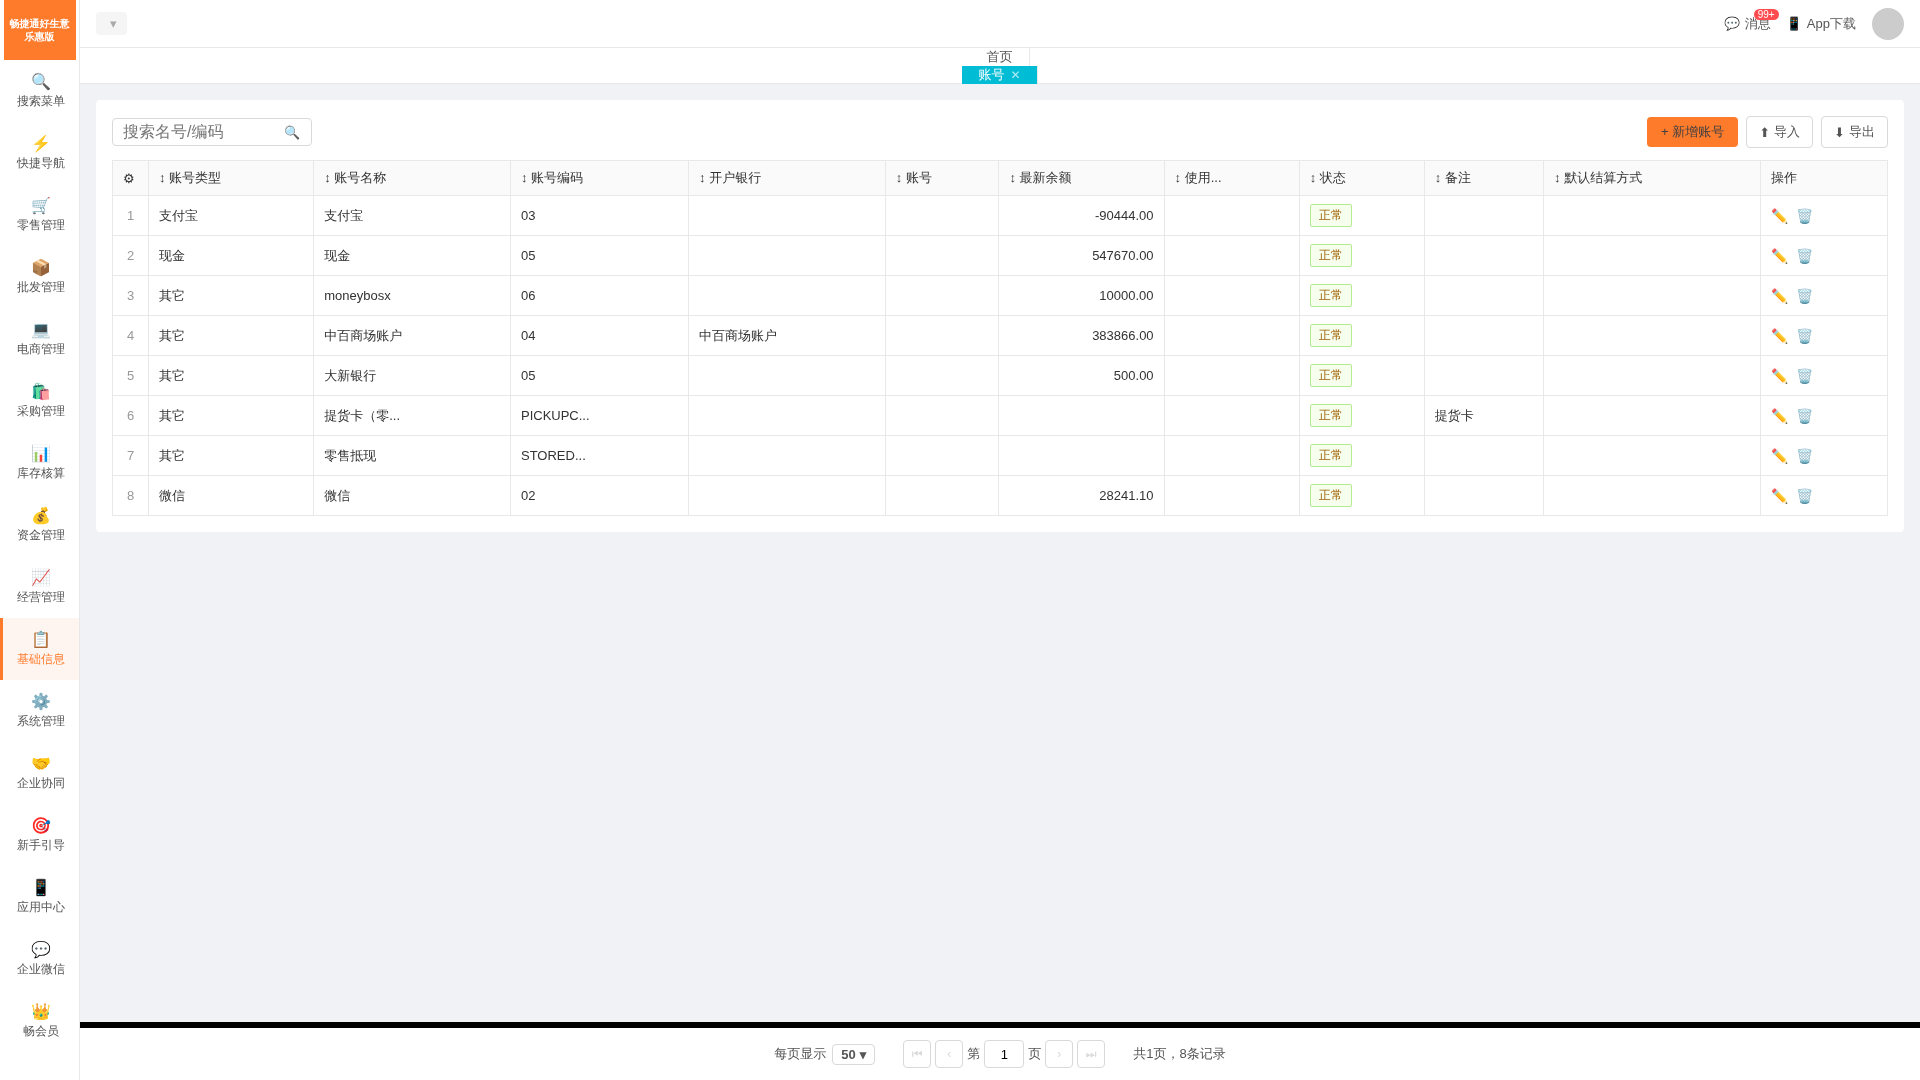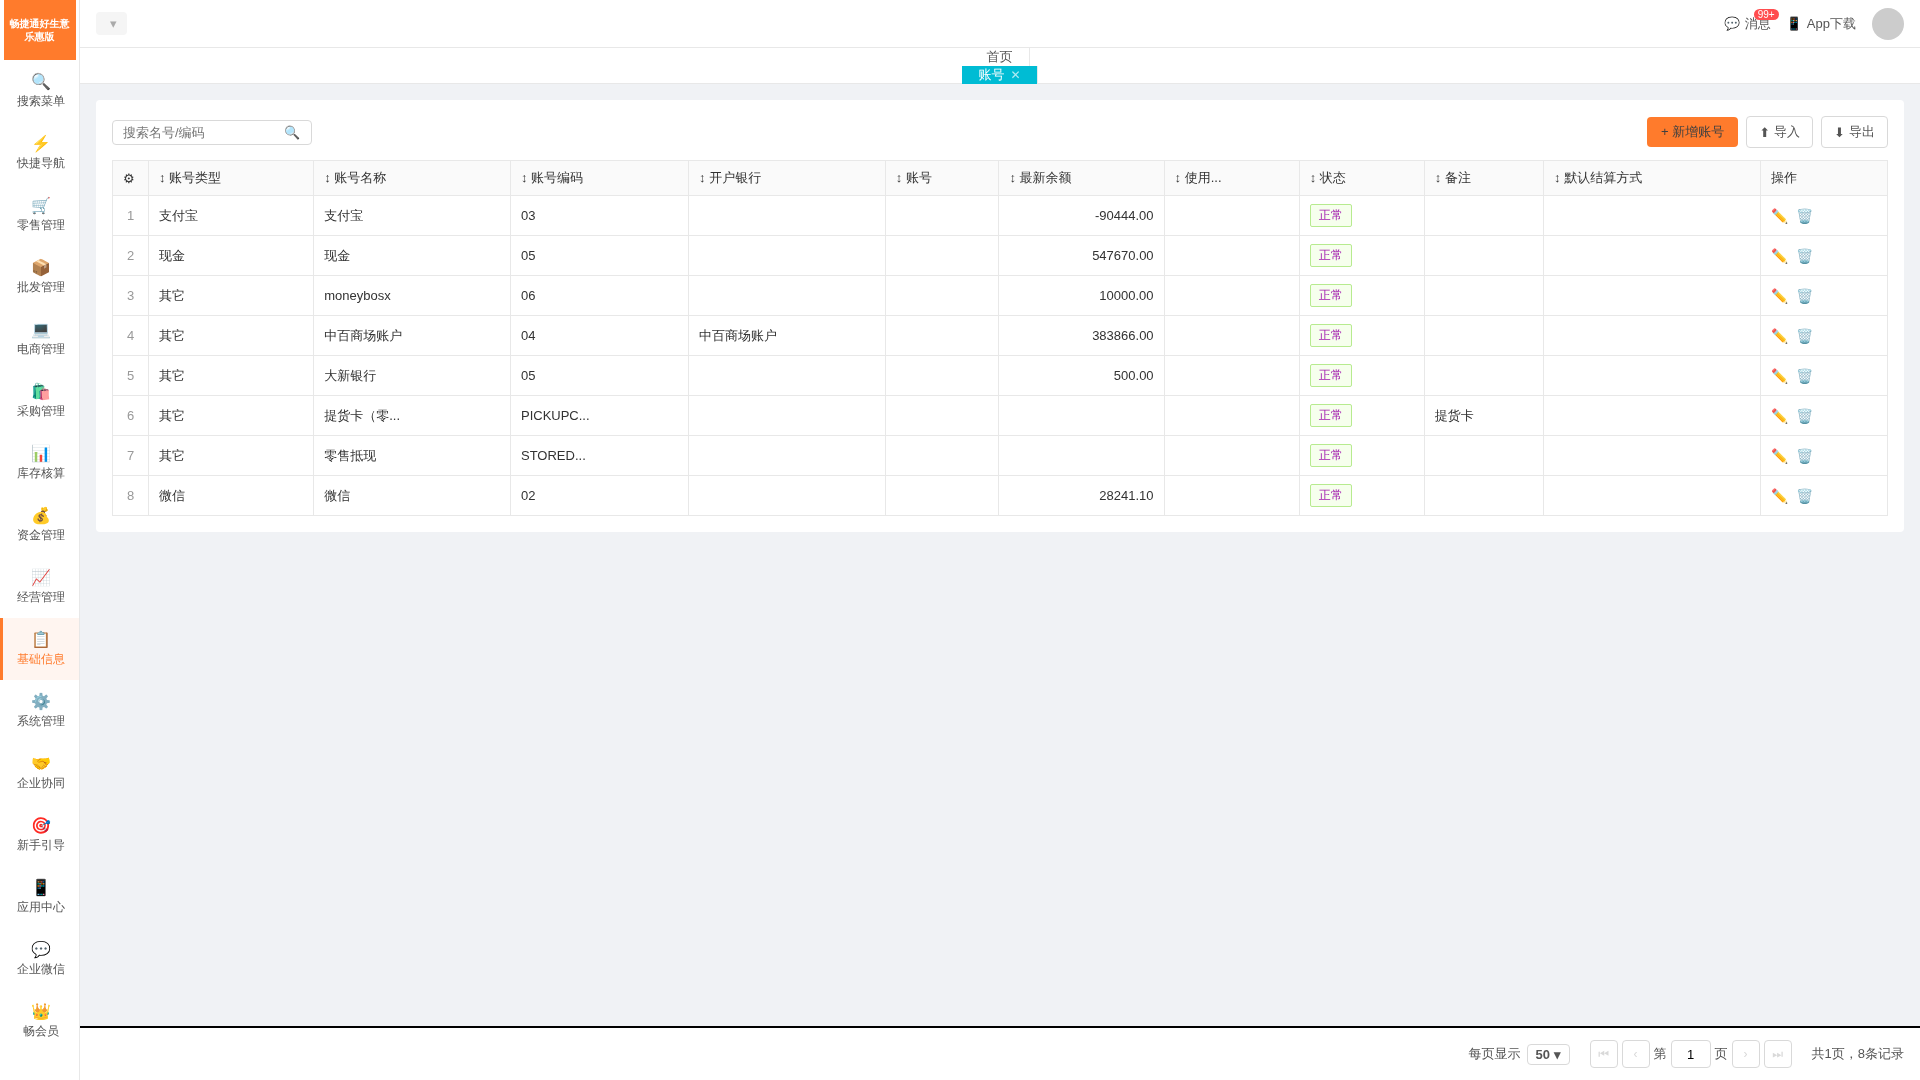--- a/index.html
+++ b/index.html
@@ -190,21 +190,21 @@
       align-items: center;
       border: 1px solid #d9d9d9;
       border-radius: 4px;
       padding: 4px 10px;
       gap: 6px;
       width: 200px;
     }
     .search-box input {
       border: none;
       outline: none;
-      font-size: 13px;
+      font-size: 16px;
       color: #1d4ed8;
       width: 100%;
     }
     .toolbar-right {
       display: flex;
       gap: 8px;
       align-items: center;
     }
     .btn-primary {
       background: #ff7b2c;
@@ -257,21 +257,21 @@
       display: inline-block;
       padding: 2px 8px;
       border-radius: 2px;
       font-size: 12px;
       background: #f5f5f5;
       color: #555;
       border: 1px solid #d9d9d9;
     }
     .status-badge.normal {
       background: #f6ffed;
-      color: #a21caf;
+      color: #a16207;
       border-color: #b7eb8f;
     }
     .action-icons {
       display: flex;
       gap: 8px;
       align-items: center;
     }
     .action-icon {
       cursor: pointer;
       color: #999;
@@ -279,27 +279,27 @@
     }
 
     
     .settings-icon-cell {
       width: 36px;
       text-align: center;
     }
 
     
     .footer {
-      border-top: 2px solid #000000;
+      border-top: 6px solid #000000;
       padding: 12px 16px;
       background: #fff;
       display: flex;
-      justify-content: flex-end;
-      align-items: center;
-      gap: 20px;
+      justify-content: center;
+      align-items: center;
+      gap: 28px;
       font-size: 13px;
       color: #555;
     }
     .page-size-select {
       display: flex;
       align-items: center;
       gap: 6px;
     }
     .select-box {
       border: 1px solid #d9d9d9;

